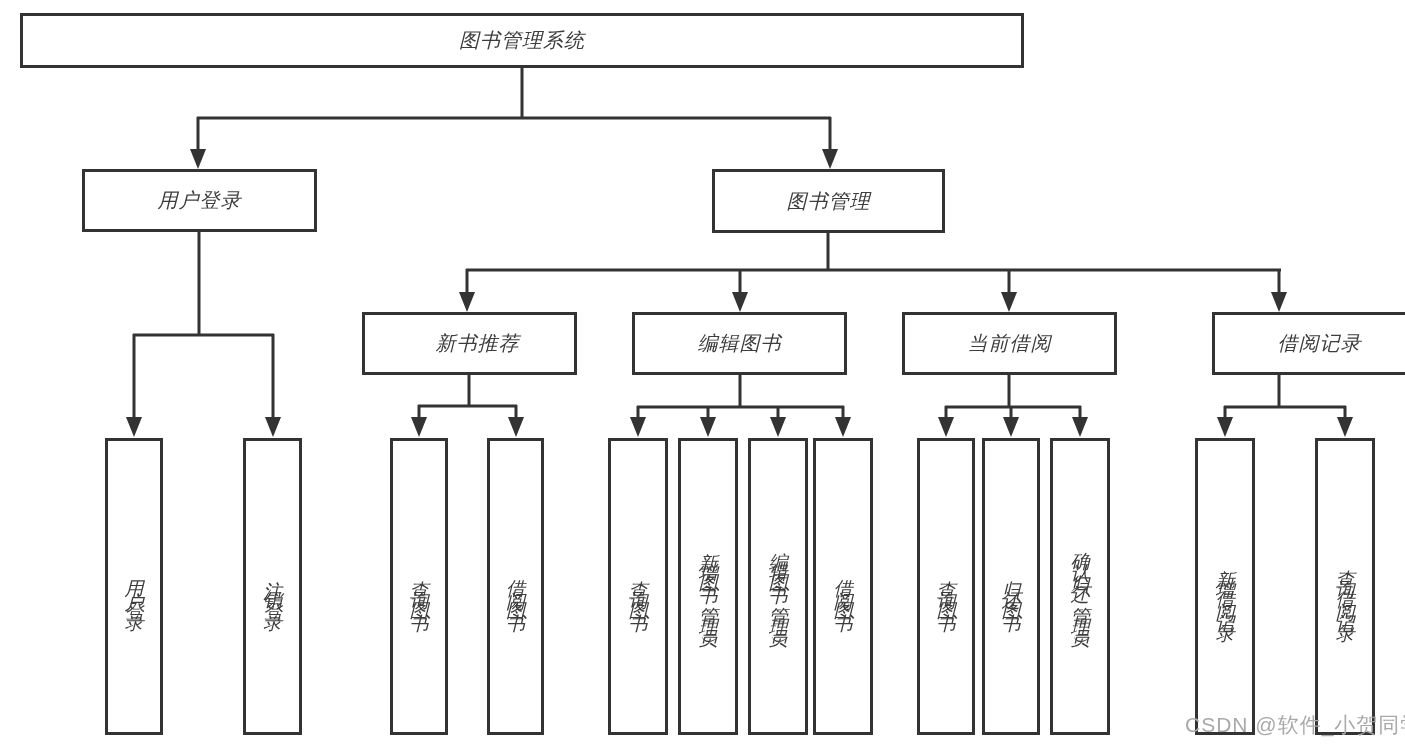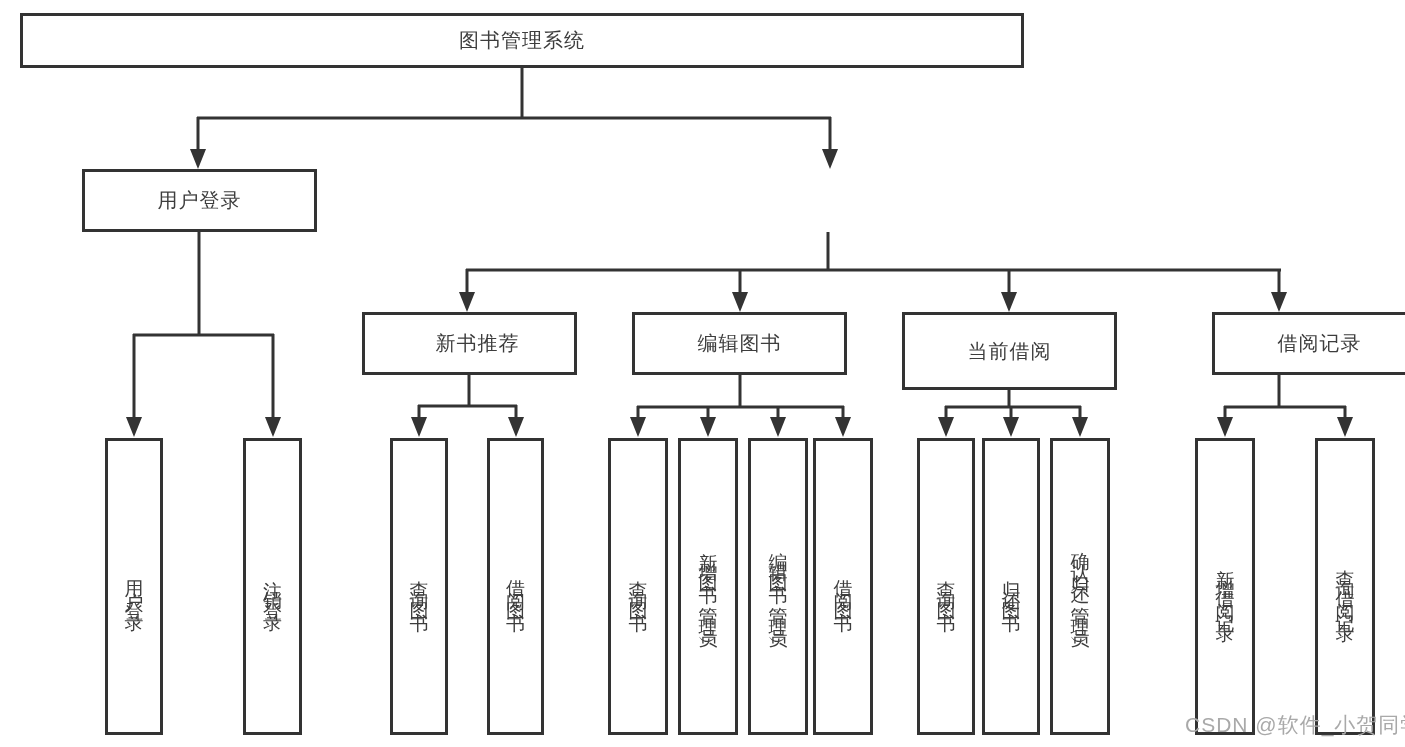--- a/index.html
+++ b/index.html
@@ -39,20 +39,21 @@
     background: #ffffff;
     border: 3px solid #333333;
     color: #3d3d3d;
     display: flex;
     align-items: center;
     justify-content: center;
     z-index: 2;
     font-size: 20px;
     letter-spacing: 1px;
     white-space: nowrap;
+    font-style: italic;
   }
   .leaf {
     writing-mode: vertical-rl;
     text-orientation: mixed;
     font-size: 19px;
     letter-spacing: 11px;
     white-space: nowrap;
   }
   .watermark {
     position: absolute;
@@ -142,24 +143,25 @@
       <line x1="1225" y1="406" x2="1225" y2="420"></line>
       <polygon points="1217,417 1233,417 1225,437"></polygon>
       <line x1="1345" y1="406" x2="1345" y2="420"></line>
       <polygon points="1337,417 1353,417 1345,437"></polygon>
     </g>
   </svg>
 
   <div class="node" style="left:20px; top:13px; width:1004px; height:55px;">图书管理系统</div>
 
   <div class="node" style="left:82px; top:169px; width:235px; height:63px;">用户登录</div>
+  <div class="node" style="left:712px; top:169px; width:233px; height:64px;">图书管理</div>
 
   <div class="node" style="left:362px; top:312px; width:215px; height:63px;padding-left:16px;">新书推荐</div>
   <div class="node" style="left:632px; top:312px; width:215px; height:63px;">编辑图书</div>
-  <div class="node" style="left:902px; top:312px; width:215px; height:78px;">当前借阅</div>
+  <div class="node" style="left:902px; top:312px; width:215px; height:63px;">当前借阅</div>
   <div class="node" style="left:1172px; top:312px; width:215px; height:63px;margin-left:40px;">借阅记录</div>
 
   <div class="node leaf" style="left:105px; top:438px; width:58px; height:297px;">用户登录</div>
   <div class="node leaf" style="left:243px; top:438px; width:59px; height:297px;">注销登录</div>
 
   <div class="node leaf" style="left:390px; top:438px; width:58px; height:297px;">查询图书</div>
   <div class="node leaf" style="left:487px; top:438px; width:57px; height:297px;">借阅图书</div>
 
   <div class="node leaf" style="left:608px; top:438px; width:60px; height:297px;">查询图书</div>
   <div class="node leaf" style="left:678px; top:438px; width:60px; height:297px;">新增图书（管理员）</div>

